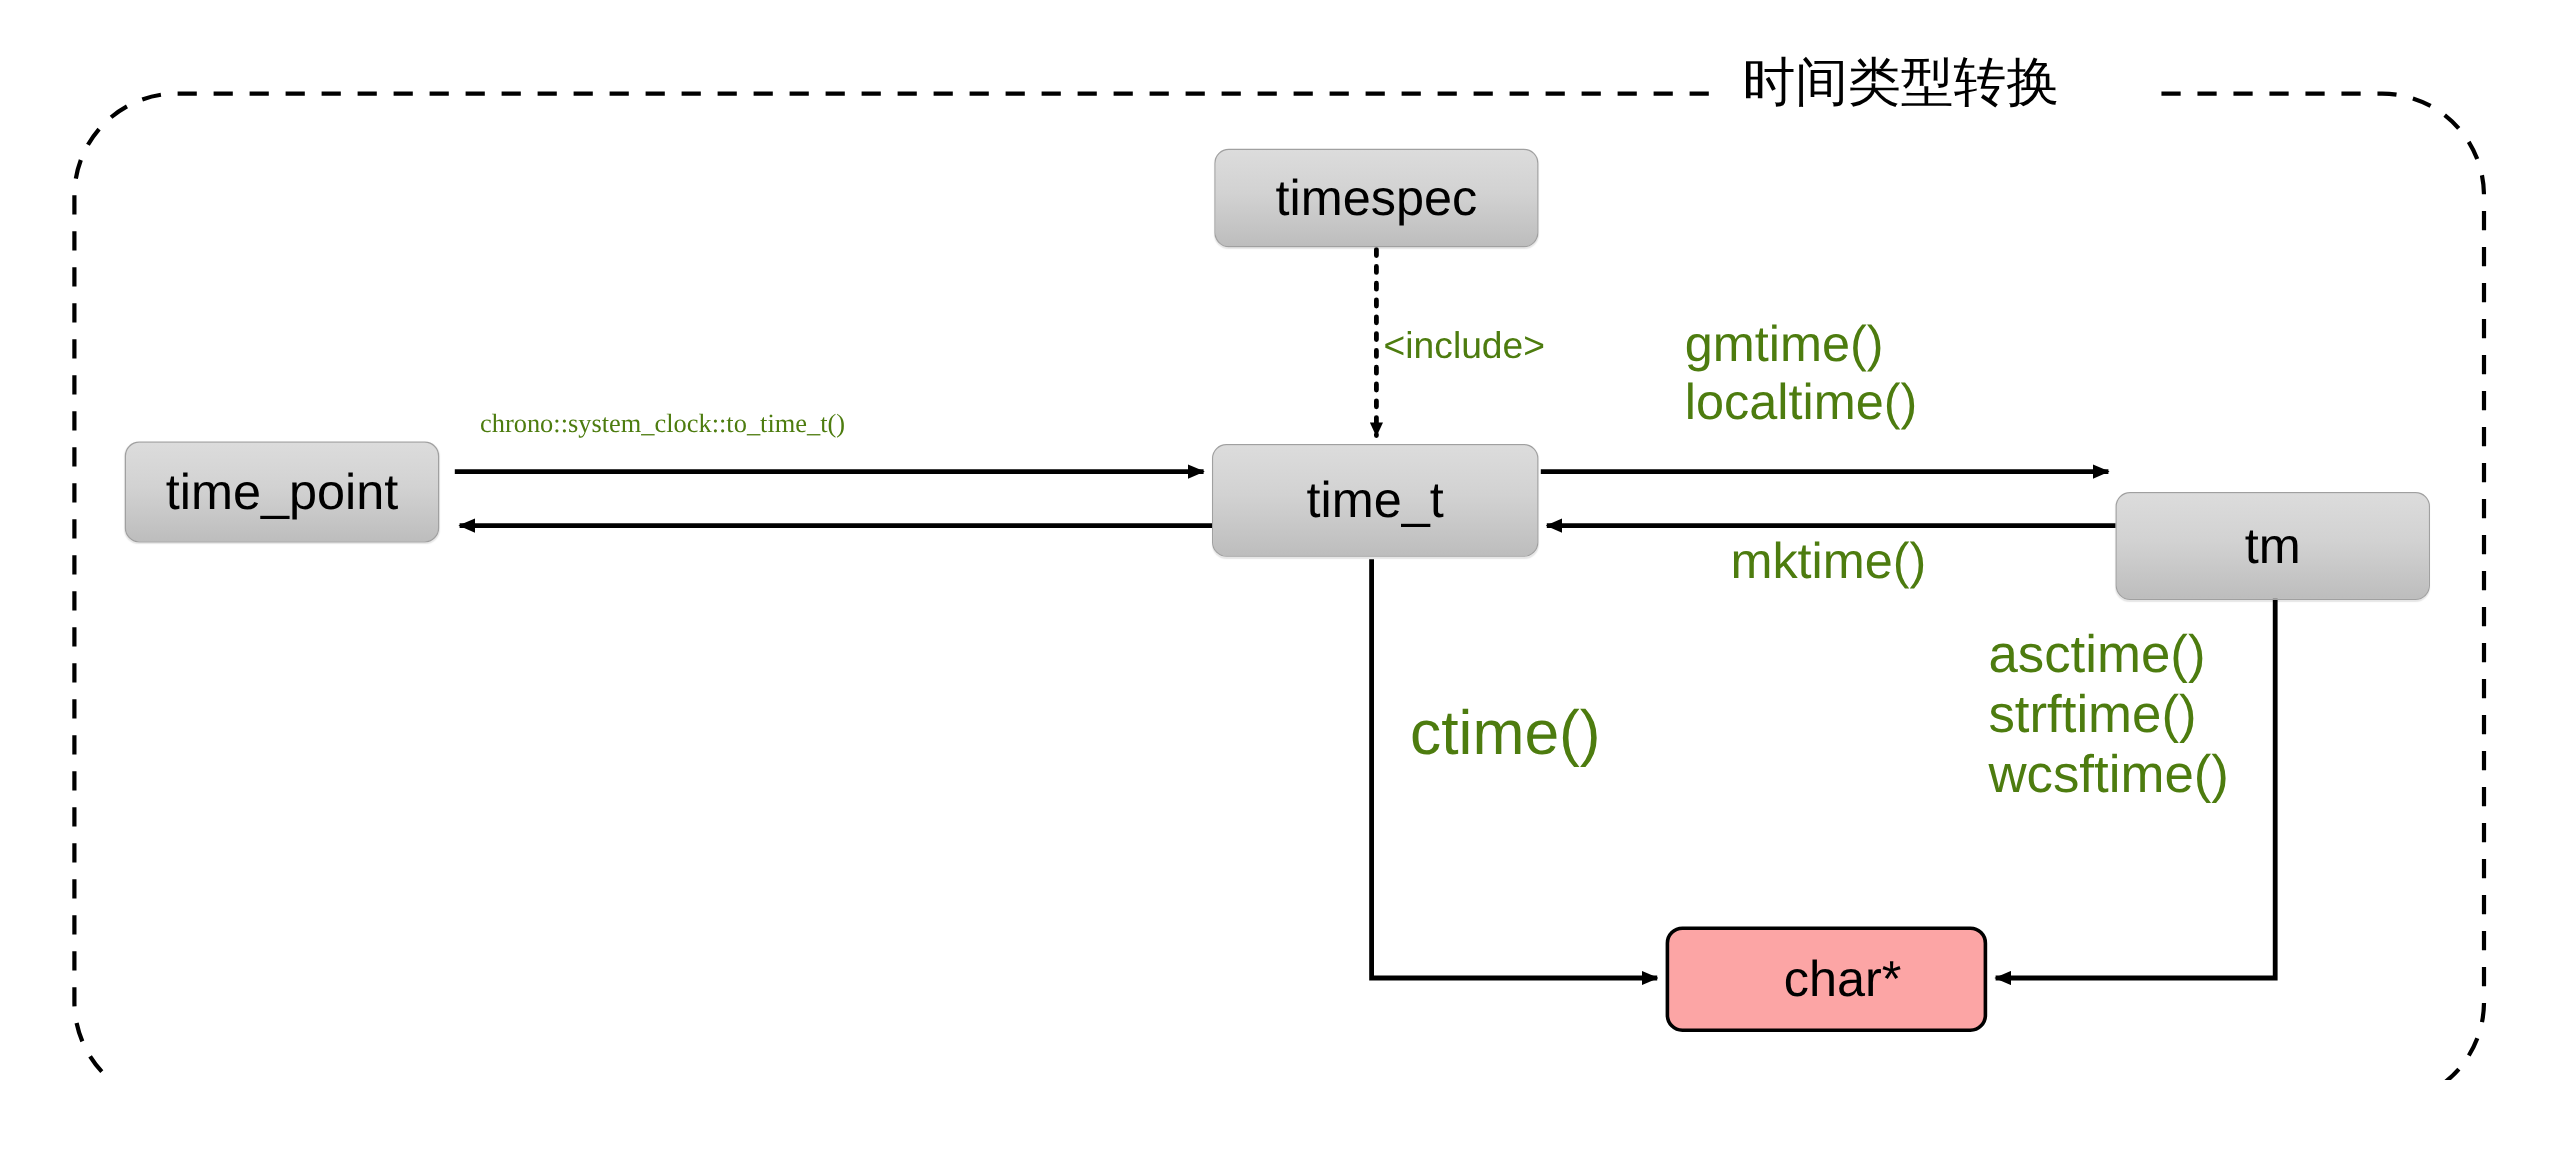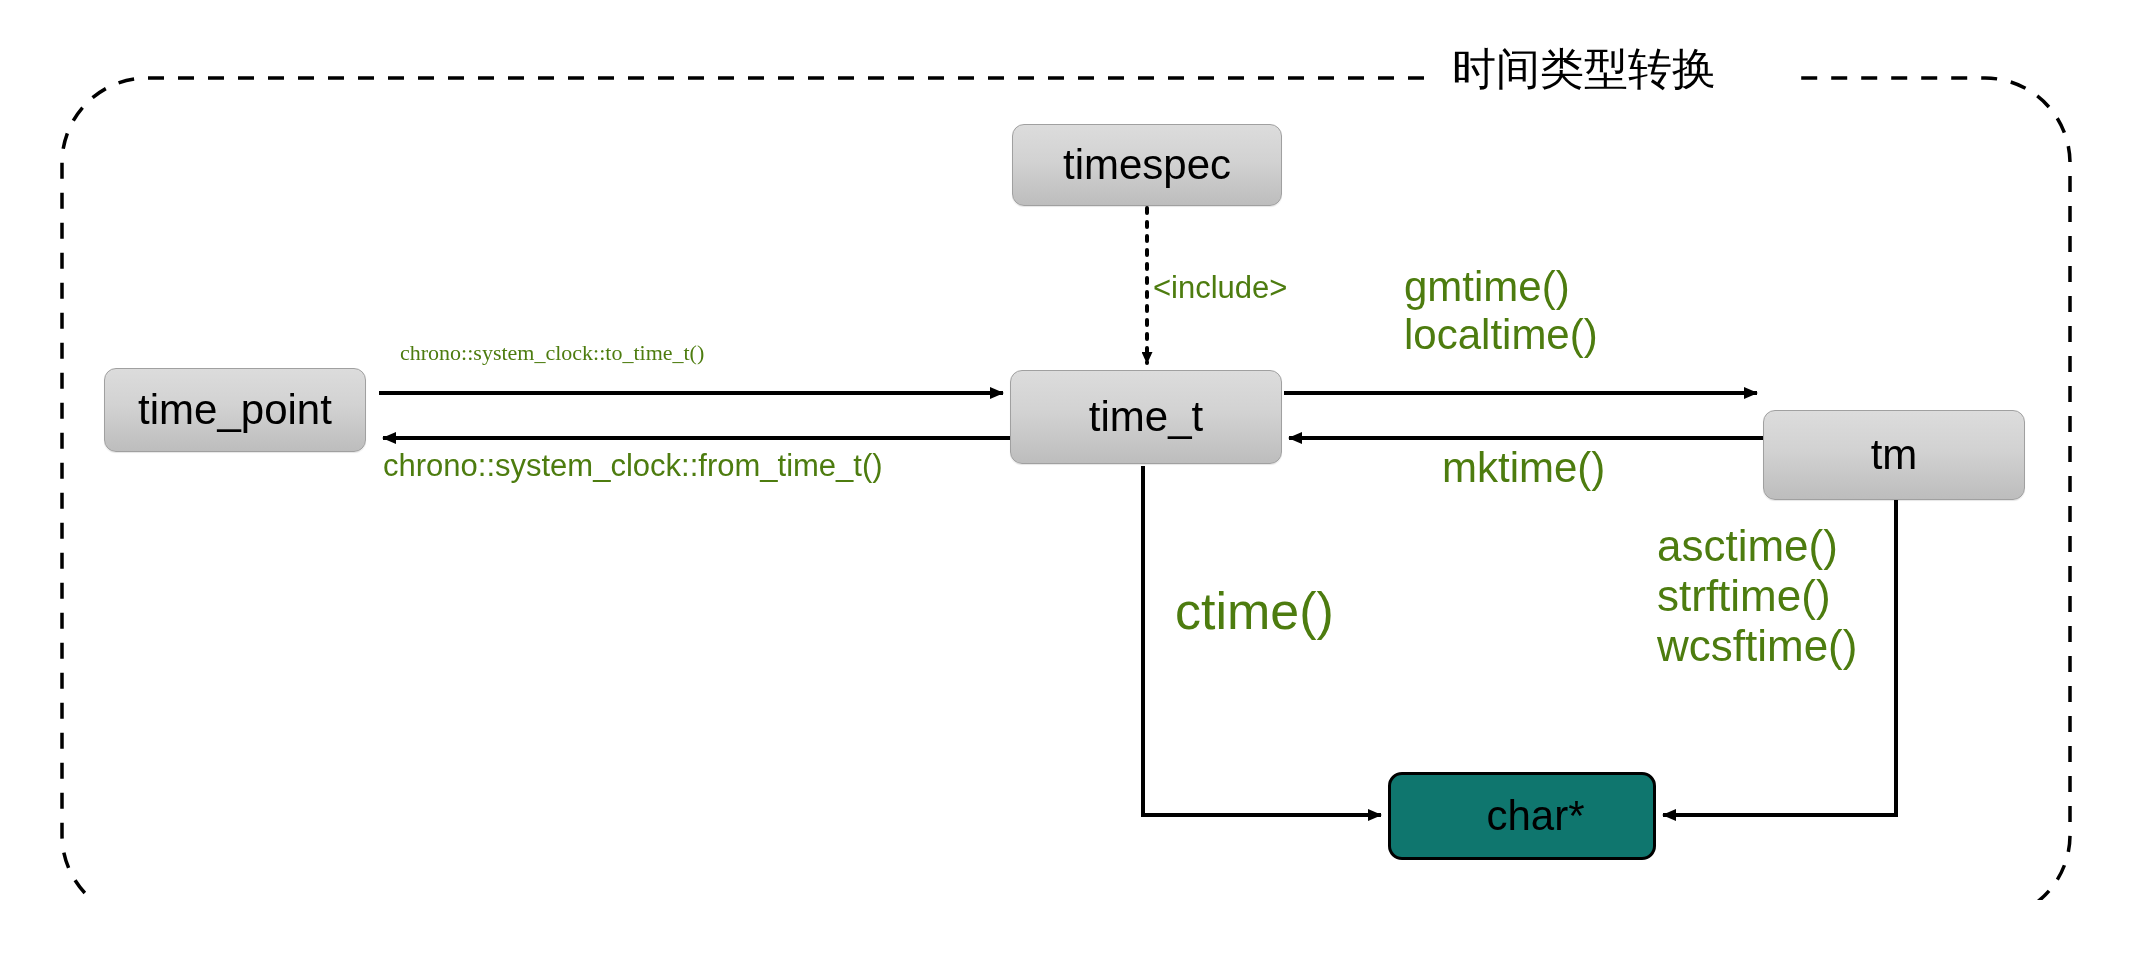--- a/index.html
+++ b/index.html
@@ -44,21 +44,21 @@
     color: #000000;
     white-space: nowrap;
   }
   .node.filled {
     background: linear-gradient(180deg, #dcdcdc 0%, #d2d2d2 45%, #bdbdbd 100%);
     border: 1.5px solid #a0a0a0;
     border-radius: 12px;
     box-shadow: 0 1px 1px rgba(0,0,0,0.10);
   }
   .node.hollow {
-    background: #0f766e;
+    background: #fca5a5;
     border: 3px solid #000000;
     border-radius: 14px;
     padding-left: 27px;
   }
   .edge-label {
     position: absolute;
     color: #4d7c0f;
     white-space: nowrap;
     line-height: 1.14;
   }
@@ -118,21 +118,20 @@
   <div class="node filled" id="node-time-t">time_t</div>
 
   <div class="node filled" id="node-tm">tm</div>
 
   <div class="node hollow" id="node-charptr">char*</div>
 
   <div class="edge-label" id="lbl-include">&lt;include&gt;</div>
 
   <div class="edge-label" id="lbl-to-time-t">chrono::system_clock::to_time_t()</div>
 
-  <div class="edge-label" id="lbl-from-time-t">chrono::system_clock::from_time_t()</div>
 
   <div class="edge-label" id="lbl-gmtime">
     <div>gmtime()</div>
     <div>localtime()</div>
   </div>
 
   <div class="edge-label" id="lbl-mktime">mktime()</div>
 
   <div class="edge-label" id="lbl-asctime">
     <div>asctime()</div>

